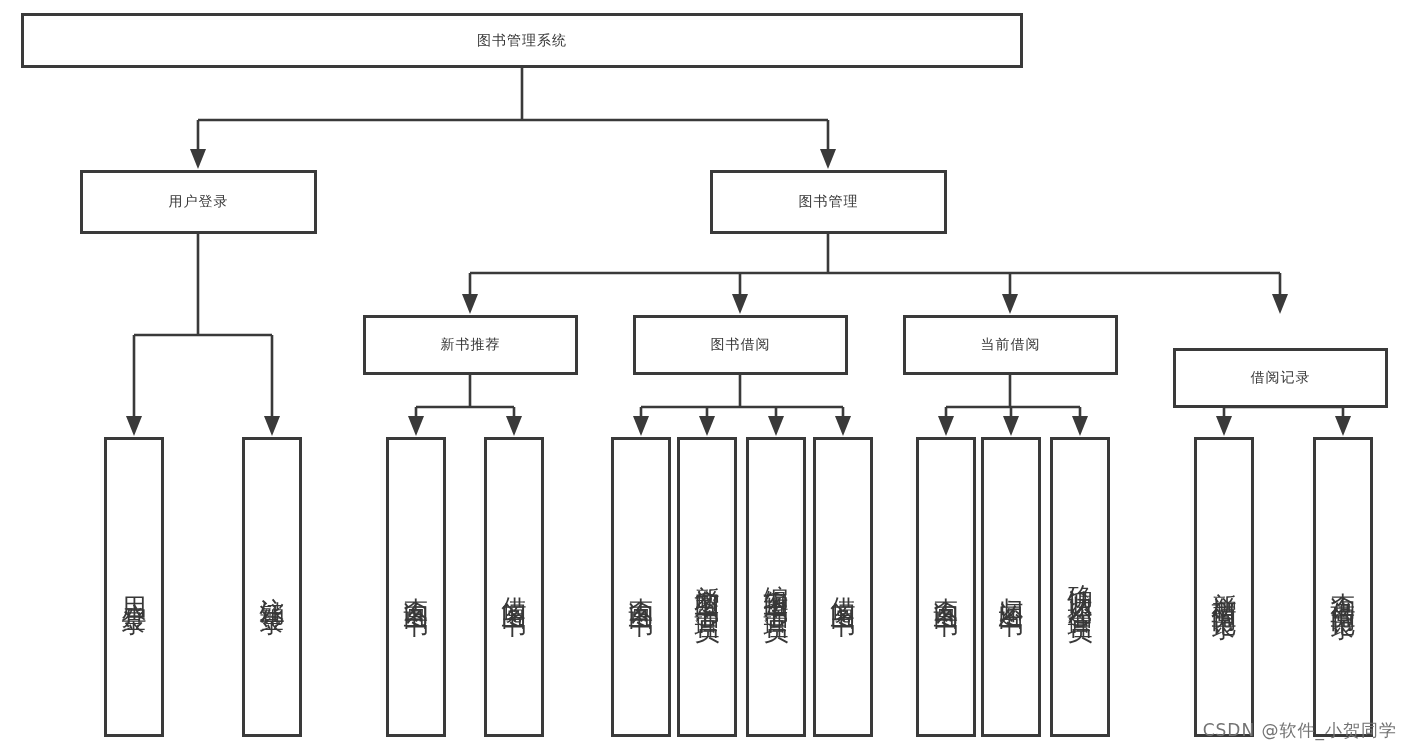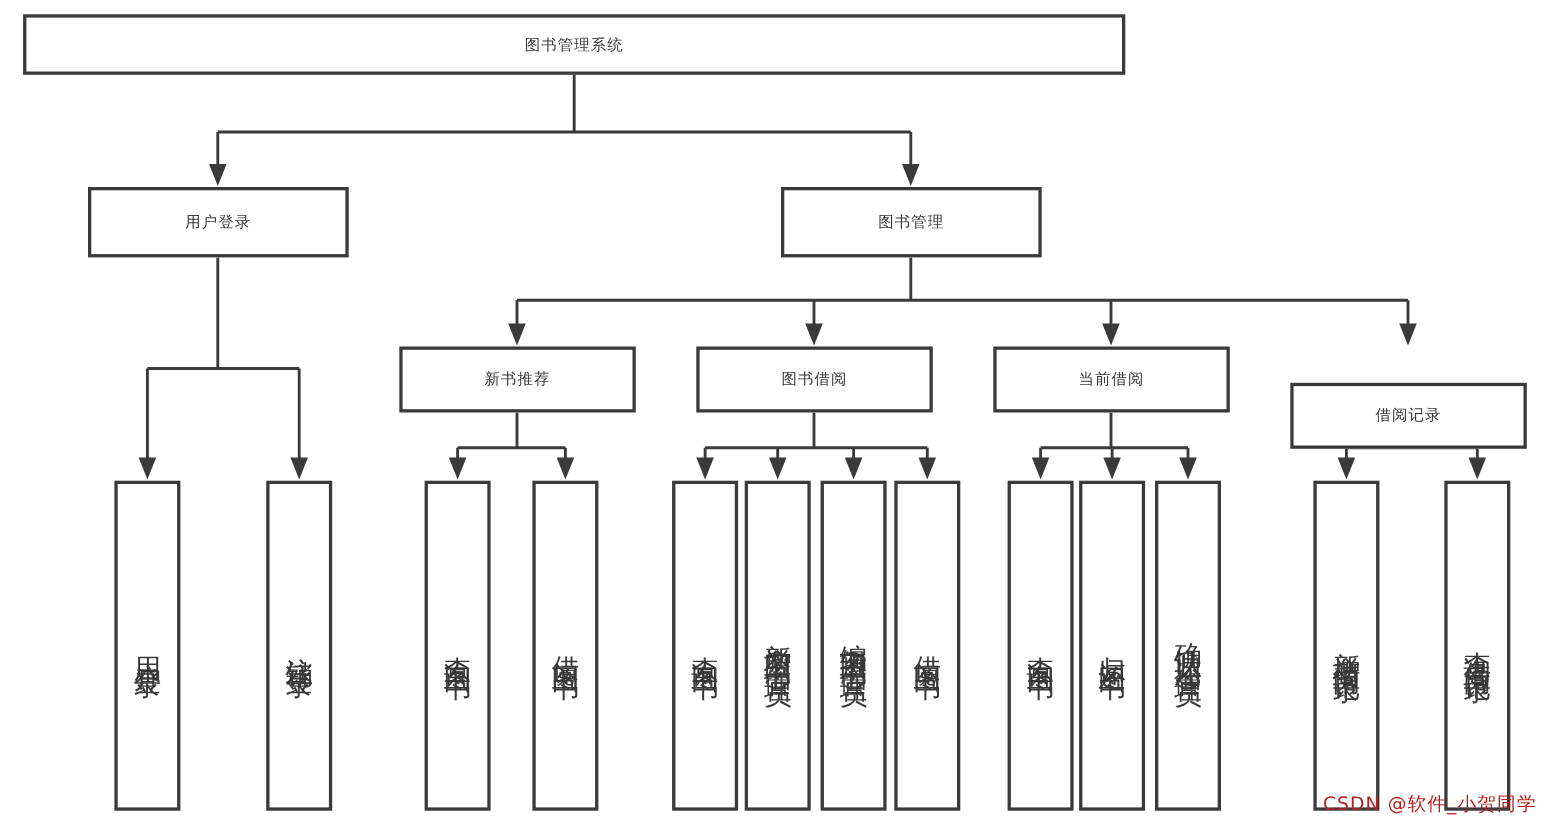--- a/index.html
+++ b/index.html
@@ -42,21 +42,21 @@
     text-orientation: mixed;
     font-size: 25px;
     letter-spacing: 5px;
     line-height: 1;
   }
   .watermark {
     position: absolute;
     right: 8px;
     bottom: 5px;
     font-size: 17px;
-    color: #b91c1c;
+    color: #737373;
     letter-spacing: 1px;
     white-space: nowrap;
   }
 </style>
 </head>
 <body>
 
 <div class="stage">
 
   <svg class="connector-layer" id="connectors" viewBox="0 0 1405 747" xmlns="http://www.w3.org/2000/svg">

